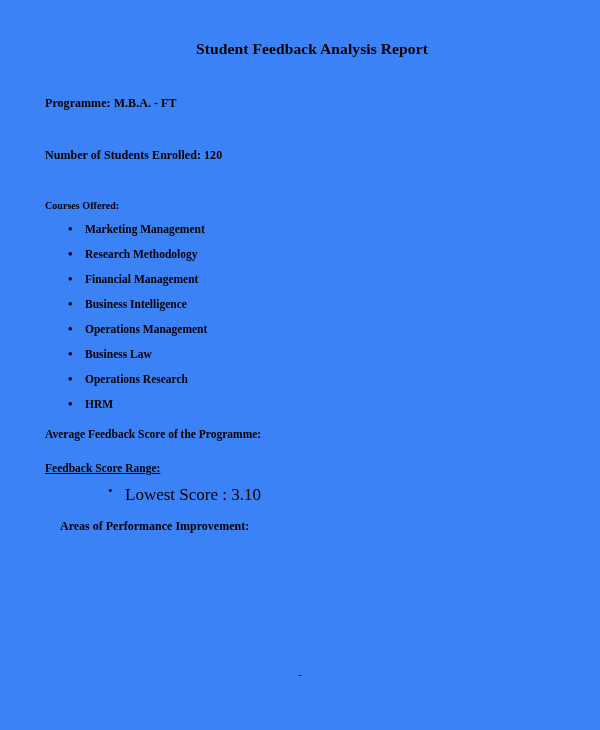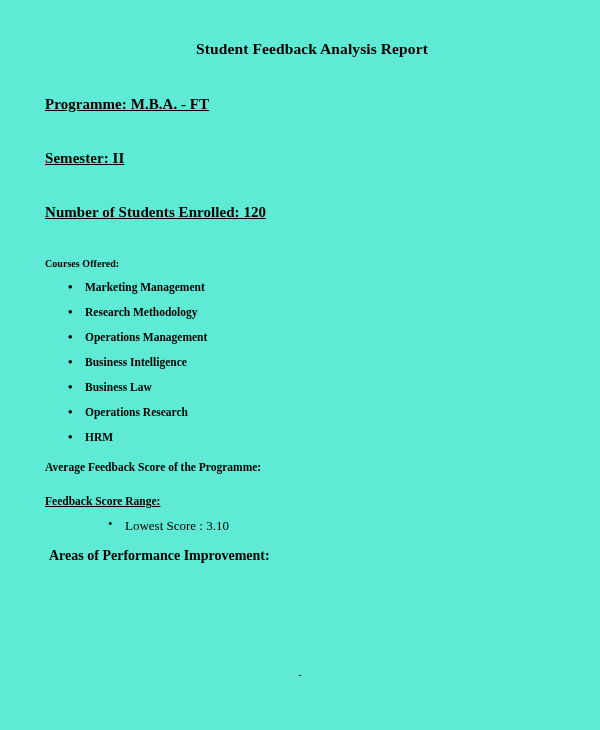--- a/index.html
+++ b/index.html
@@ -11,43 +11,42 @@
     width: 600px;
     height: 730px;
     font-family: "Liberation Serif", serif;
     color: #000000;
     overflow: hidden;
   }
   .page {
     position: relative;
     width: 600px;
     height: 730px;
-    background: #5eead4;
+    background: #3b82f6;
     box-sizing: border-box;
   }
   .doc-body {
     position: absolute;
     left: 45px;
     top: 40px;
     right: 45px;
   }
   .doc-title {
     text-align: center;
     font-weight: bold;
     font-size: 15.5px;
     letter-spacing: 0.1px;
     margin: 0 0 38px 0;
     padding-left: 24px;
   }
   .field-line {
     font-weight: bold;
-    font-size: 15px;
+    font-size: 12px;
     margin: 0 0 37px 0;
     letter-spacing: 0.05px;
-    text-decoration: underline;
   }
   .field-line .field-value {
     font-weight: bold;
   }
   .section-label {
     font-weight: bold;
     font-size: 10px;
     margin: 0 0 8px 0;
     letter-spacing: 0.05px;
     font-family: Liberation Serif, serif;
@@ -84,35 +83,35 @@
     text-decoration: underline;
   }
   ul.score-list {
     list-style: none;
     margin: 0 0 6px 0;
     padding: 0 0 0 80px;
   }
   ul.score-list li {
     position: relative;
     font-weight: normal;
-    font-size: 13px;
+    font-size: 17px;
     margin: 0 0 14px 0;
   }
   ul.score-list li::before {
     content: "\2022";
     position: absolute;
     left: -17px;
     top: -1px;
     font-size: 13px;
     line-height: 1;
   }
   .areas-label {
     font-weight: bold;
-    font-size: 14px;
-    margin: 8px 0 0 4px;
+    font-size: 12px;
+    margin: 8px 0 0 15px;
   }
   .page-footer {
     position: absolute;
     left: 0;
     right: 0;
     top: 668px;
     text-align: center;
     font-size: 11px;
     color: #000;
   }
@@ -123,38 +122,35 @@
 <div class="page">
   <div class="doc-body">
 
     <div class="doc-title">Student Feedback Analysis Report</div>
 
     <div class="field-line">
       <span>Programme:</span>
       <span class="field-value">M.B.A. - FT</span>
     </div>
 
-    <div class="field-line">
-      <span>Semester:</span>
-      <span class="field-value">II</span>
-    </div>
 
     <div class="field-line">
       <span>Number of Students Enrolled:</span>
       <span class="field-value">120</span>
     </div>
 
 
     <div class="section-label">Courses Offered:</div>
 
     <ul class="course-list">
       <li>Marketing Management</li>
       <li>Research Methodology</li>
+      <li>Financial Management</li>
+      <li>Business Intelligence</li>
       <li>Operations Management</li>
-      <li>Business Intelligence</li>
       <li>Business Law</li>
       <li>Operations Research</li>
       <li>HRM</li>
     </ul>
 
     <div class="avg-label">Average Feedback Score of the Programme:</div>
 
     <div class="range-label">Feedback Score Range:</div>
 
     <ul class="score-list">

